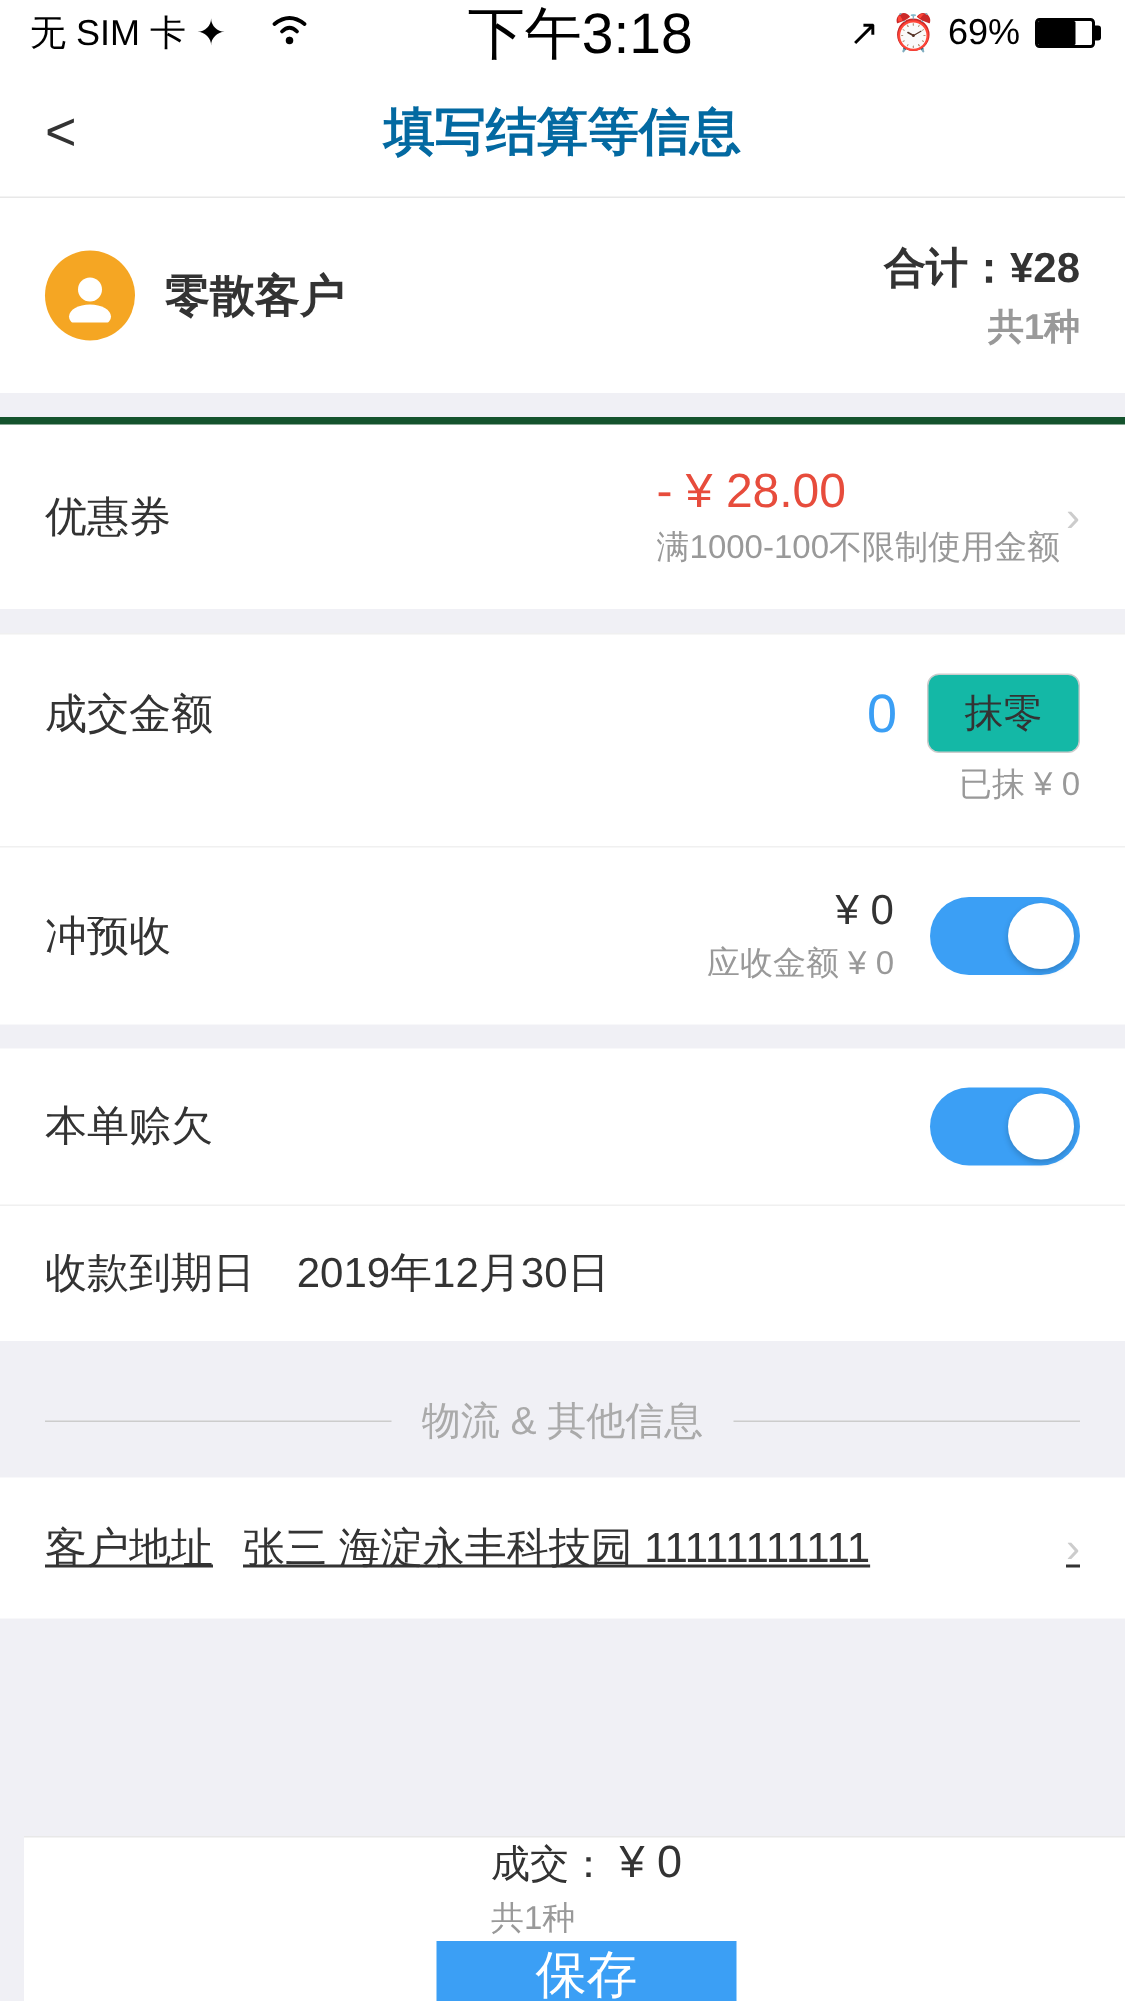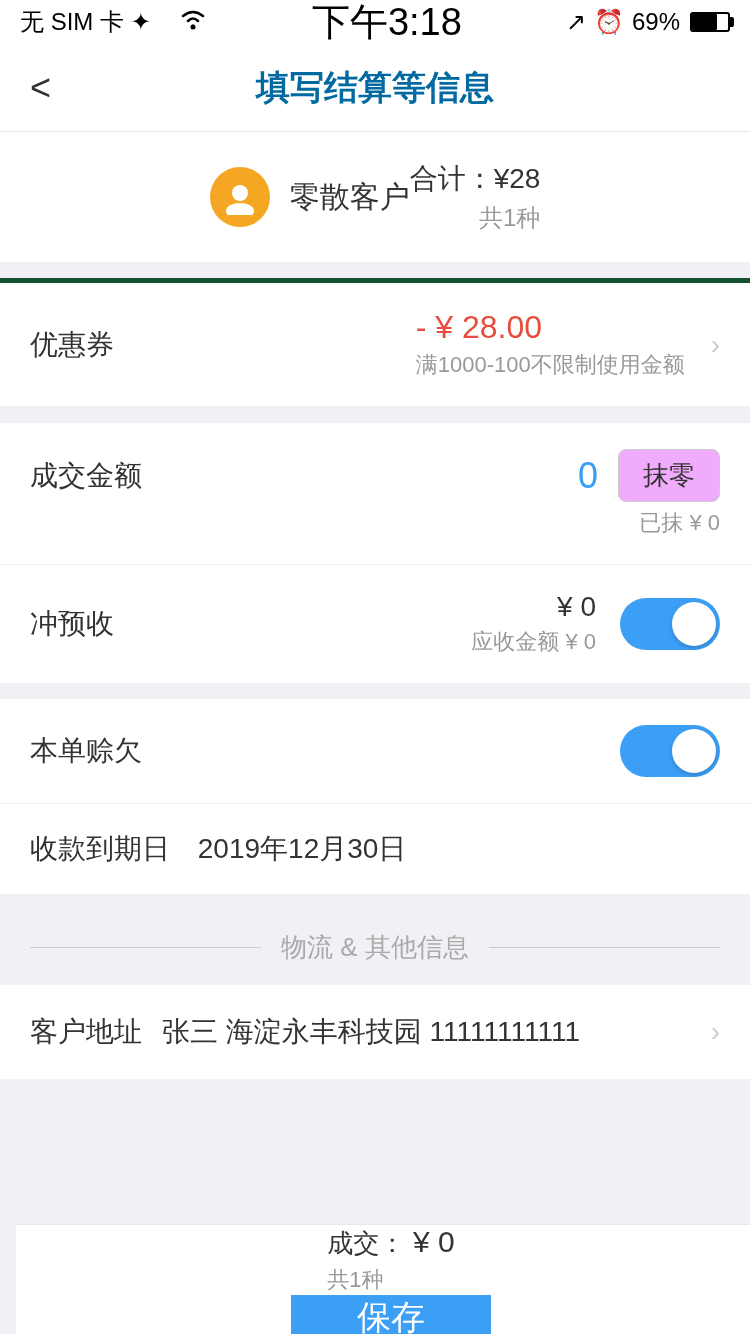--- a/index.html
+++ b/index.html
@@ -83,22 +83,23 @@
     
     .card-section {
       background: #fff;
       margin-bottom: 16px;
     }
 
     
     .customer-row {
       display: flex;
       align-items: center;
-      justify-content: center;
+      justify-content: space-between;
       padding: 28px 30px;
+      font-weight: bold;
     }
     .customer-left {
       display: flex;
       align-items: center;
       gap: 20px;
     }
     .customer-avatar {
       width: 60px; height: 60px;
       border-radius: 50%;
       background: #f5a623;
@@ -131,21 +132,21 @@
       padding: 26px 30px;
       border-top: 5px solid #14532d;
     }
     .row-label {
       font-size: 28px;
       color: #333;
     }
     .row-right {
       display: flex;
       align-items: center;
-      gap: 26px;
+      gap: 4px;
     }
     .row-value-red {
       font-size: 32px;
       color: #e74c3c;
       font-weight: 500;
     }
     .row-sub {
       font-size: 22px;
       color: #999;
       margin-top: 4px;
@@ -170,21 +171,21 @@
       font-size: 36px;
       color: #3b9ff5;
       font-weight: 500;
     }
     .round-btn {
       border: 1.5px solid #ccc;
       border-radius: 8px;
       padding: 8px 24px;
       font-size: 26px;
       color: #333;
-      background: #f0abfc;
+      background: #14b8a6;
       cursor: pointer;
     }
     .deal-sub {
       font-size: 22px;
       color: #999;
       margin-top: 6px;
       text-align: right;
     }
 
     
@@ -273,20 +274,21 @@
       text-align: right;
     }
 
     
     .address-row {
       display: flex;
       align-items: center;
       justify-content: flex-start;
       padding: 28px 30px;
       background: #fff;
+      text-decoration: underline;
     }
     .address-label {
       font-size: 28px;
       color: #333;
       flex-shrink: 0;
       margin-right: 20px;
     }
     .address-value {
       font-size: 28px;
       color: #333;

